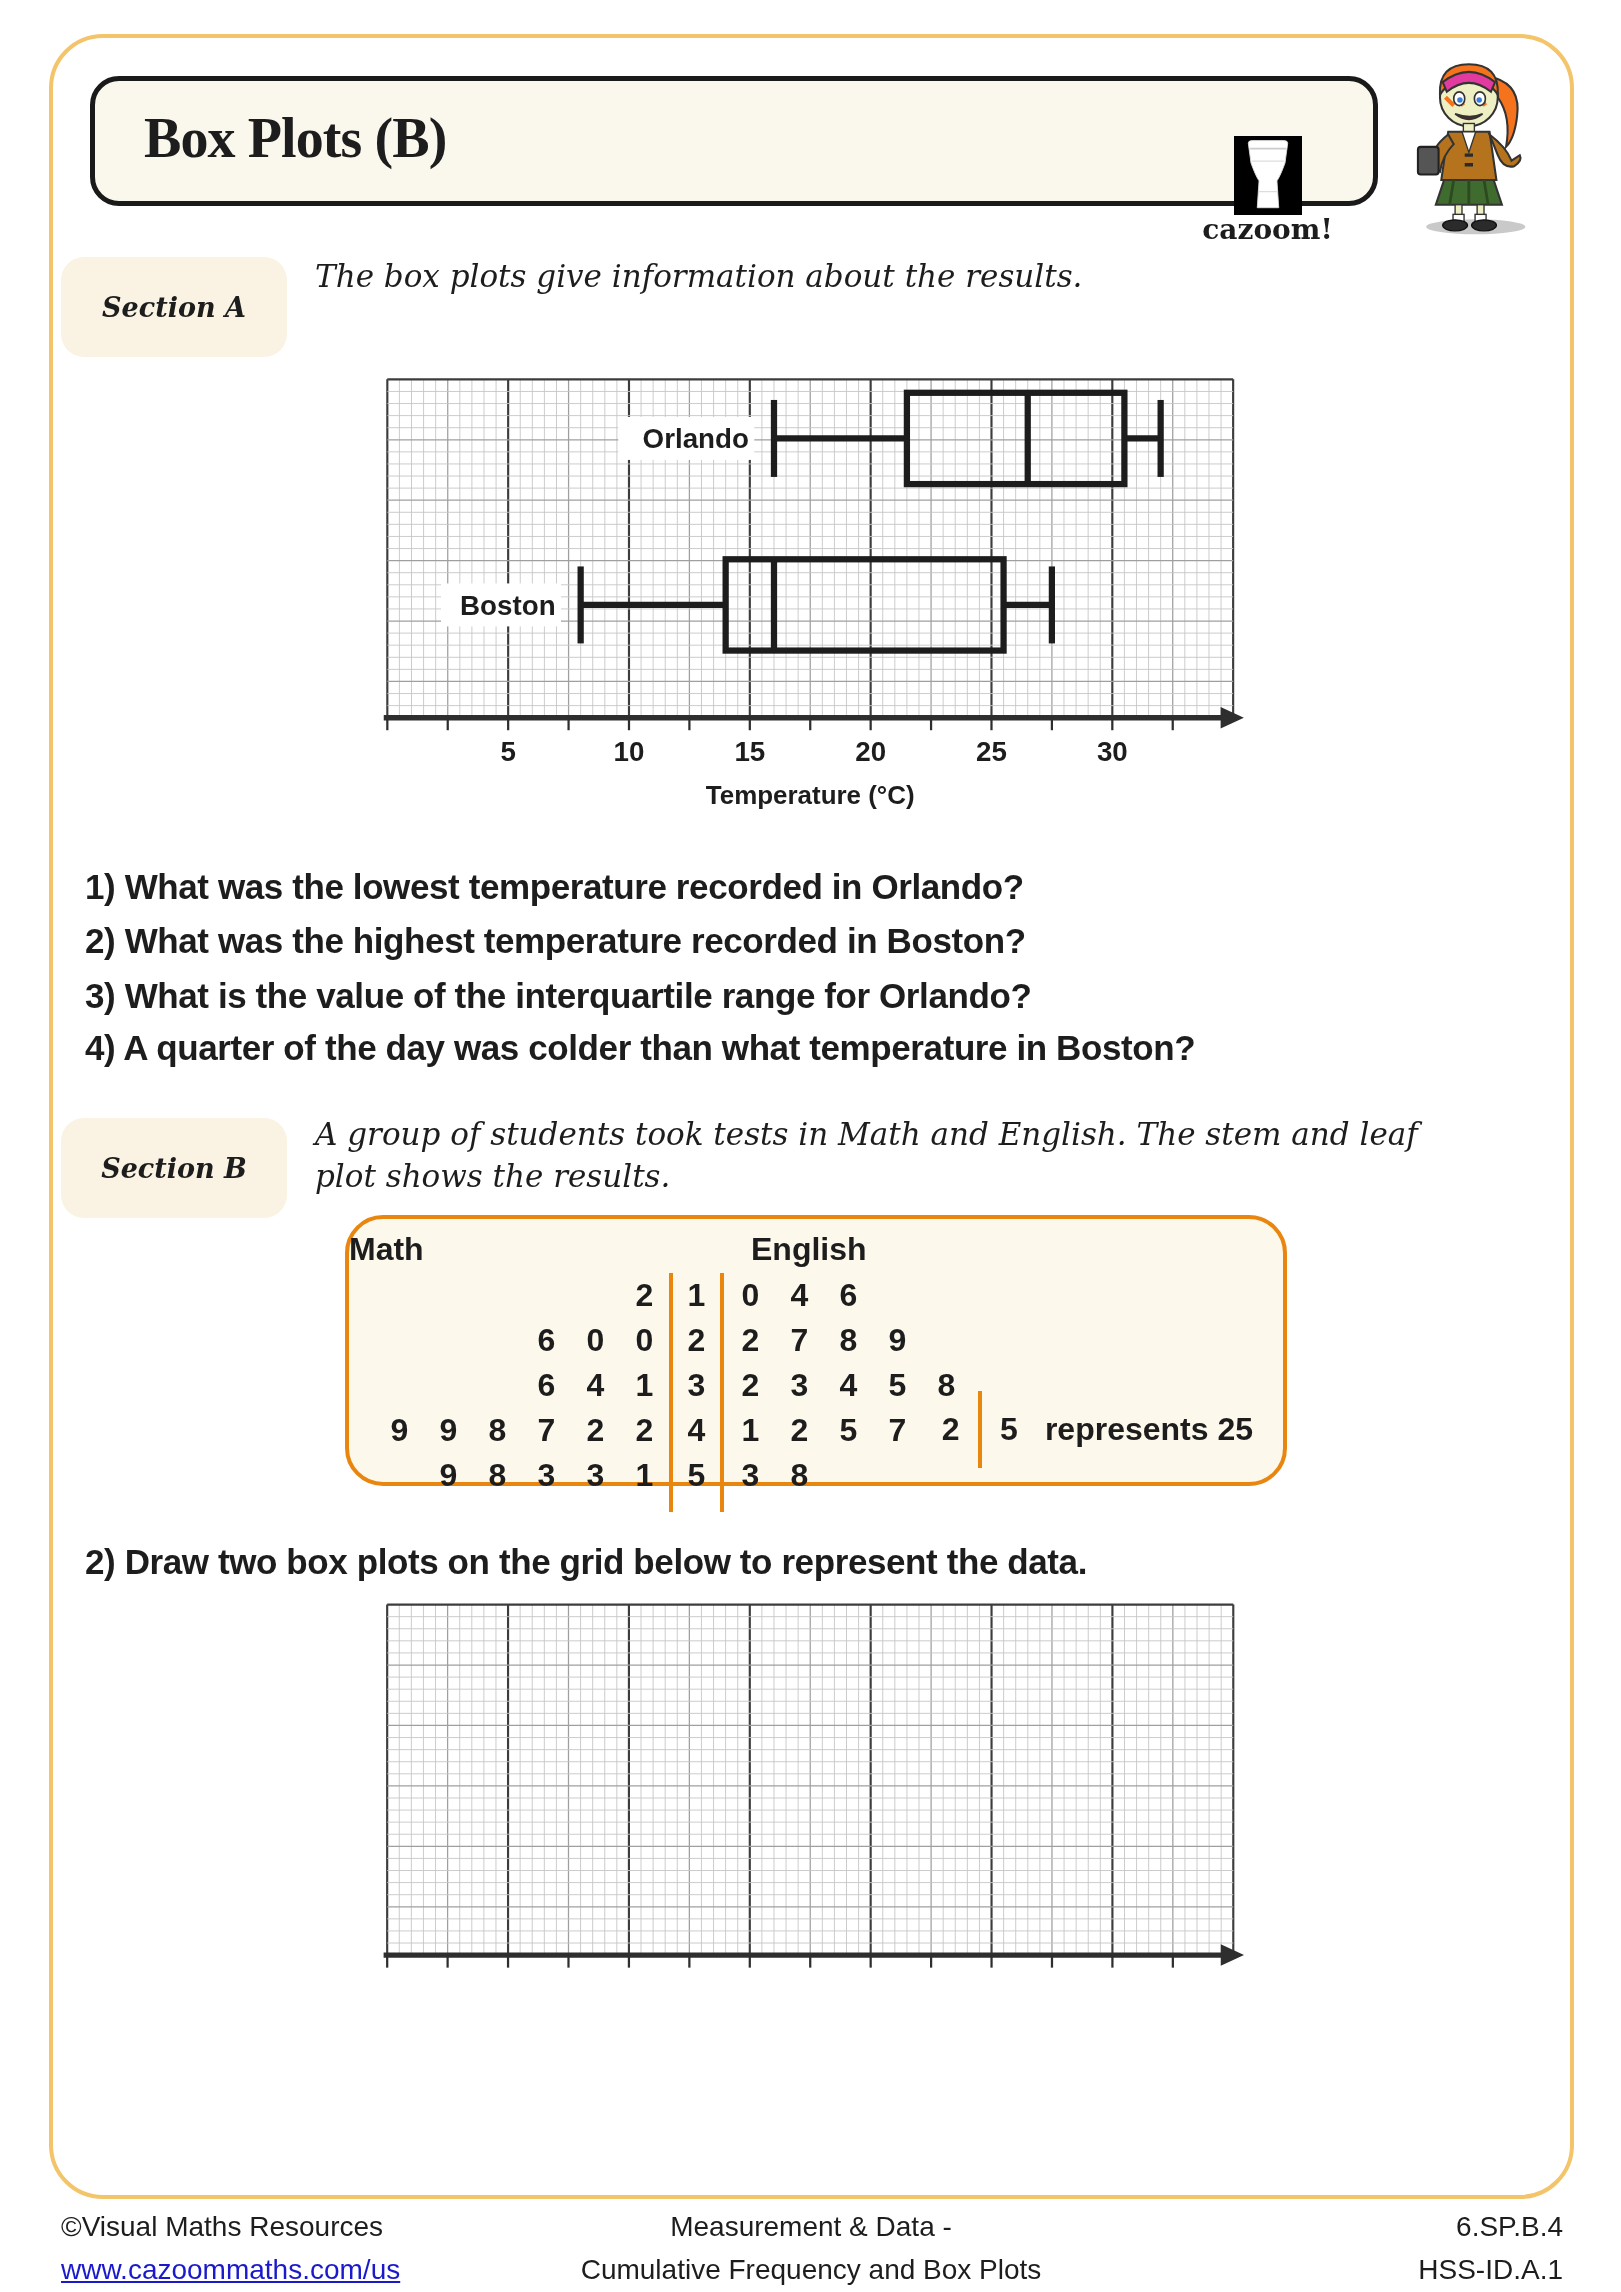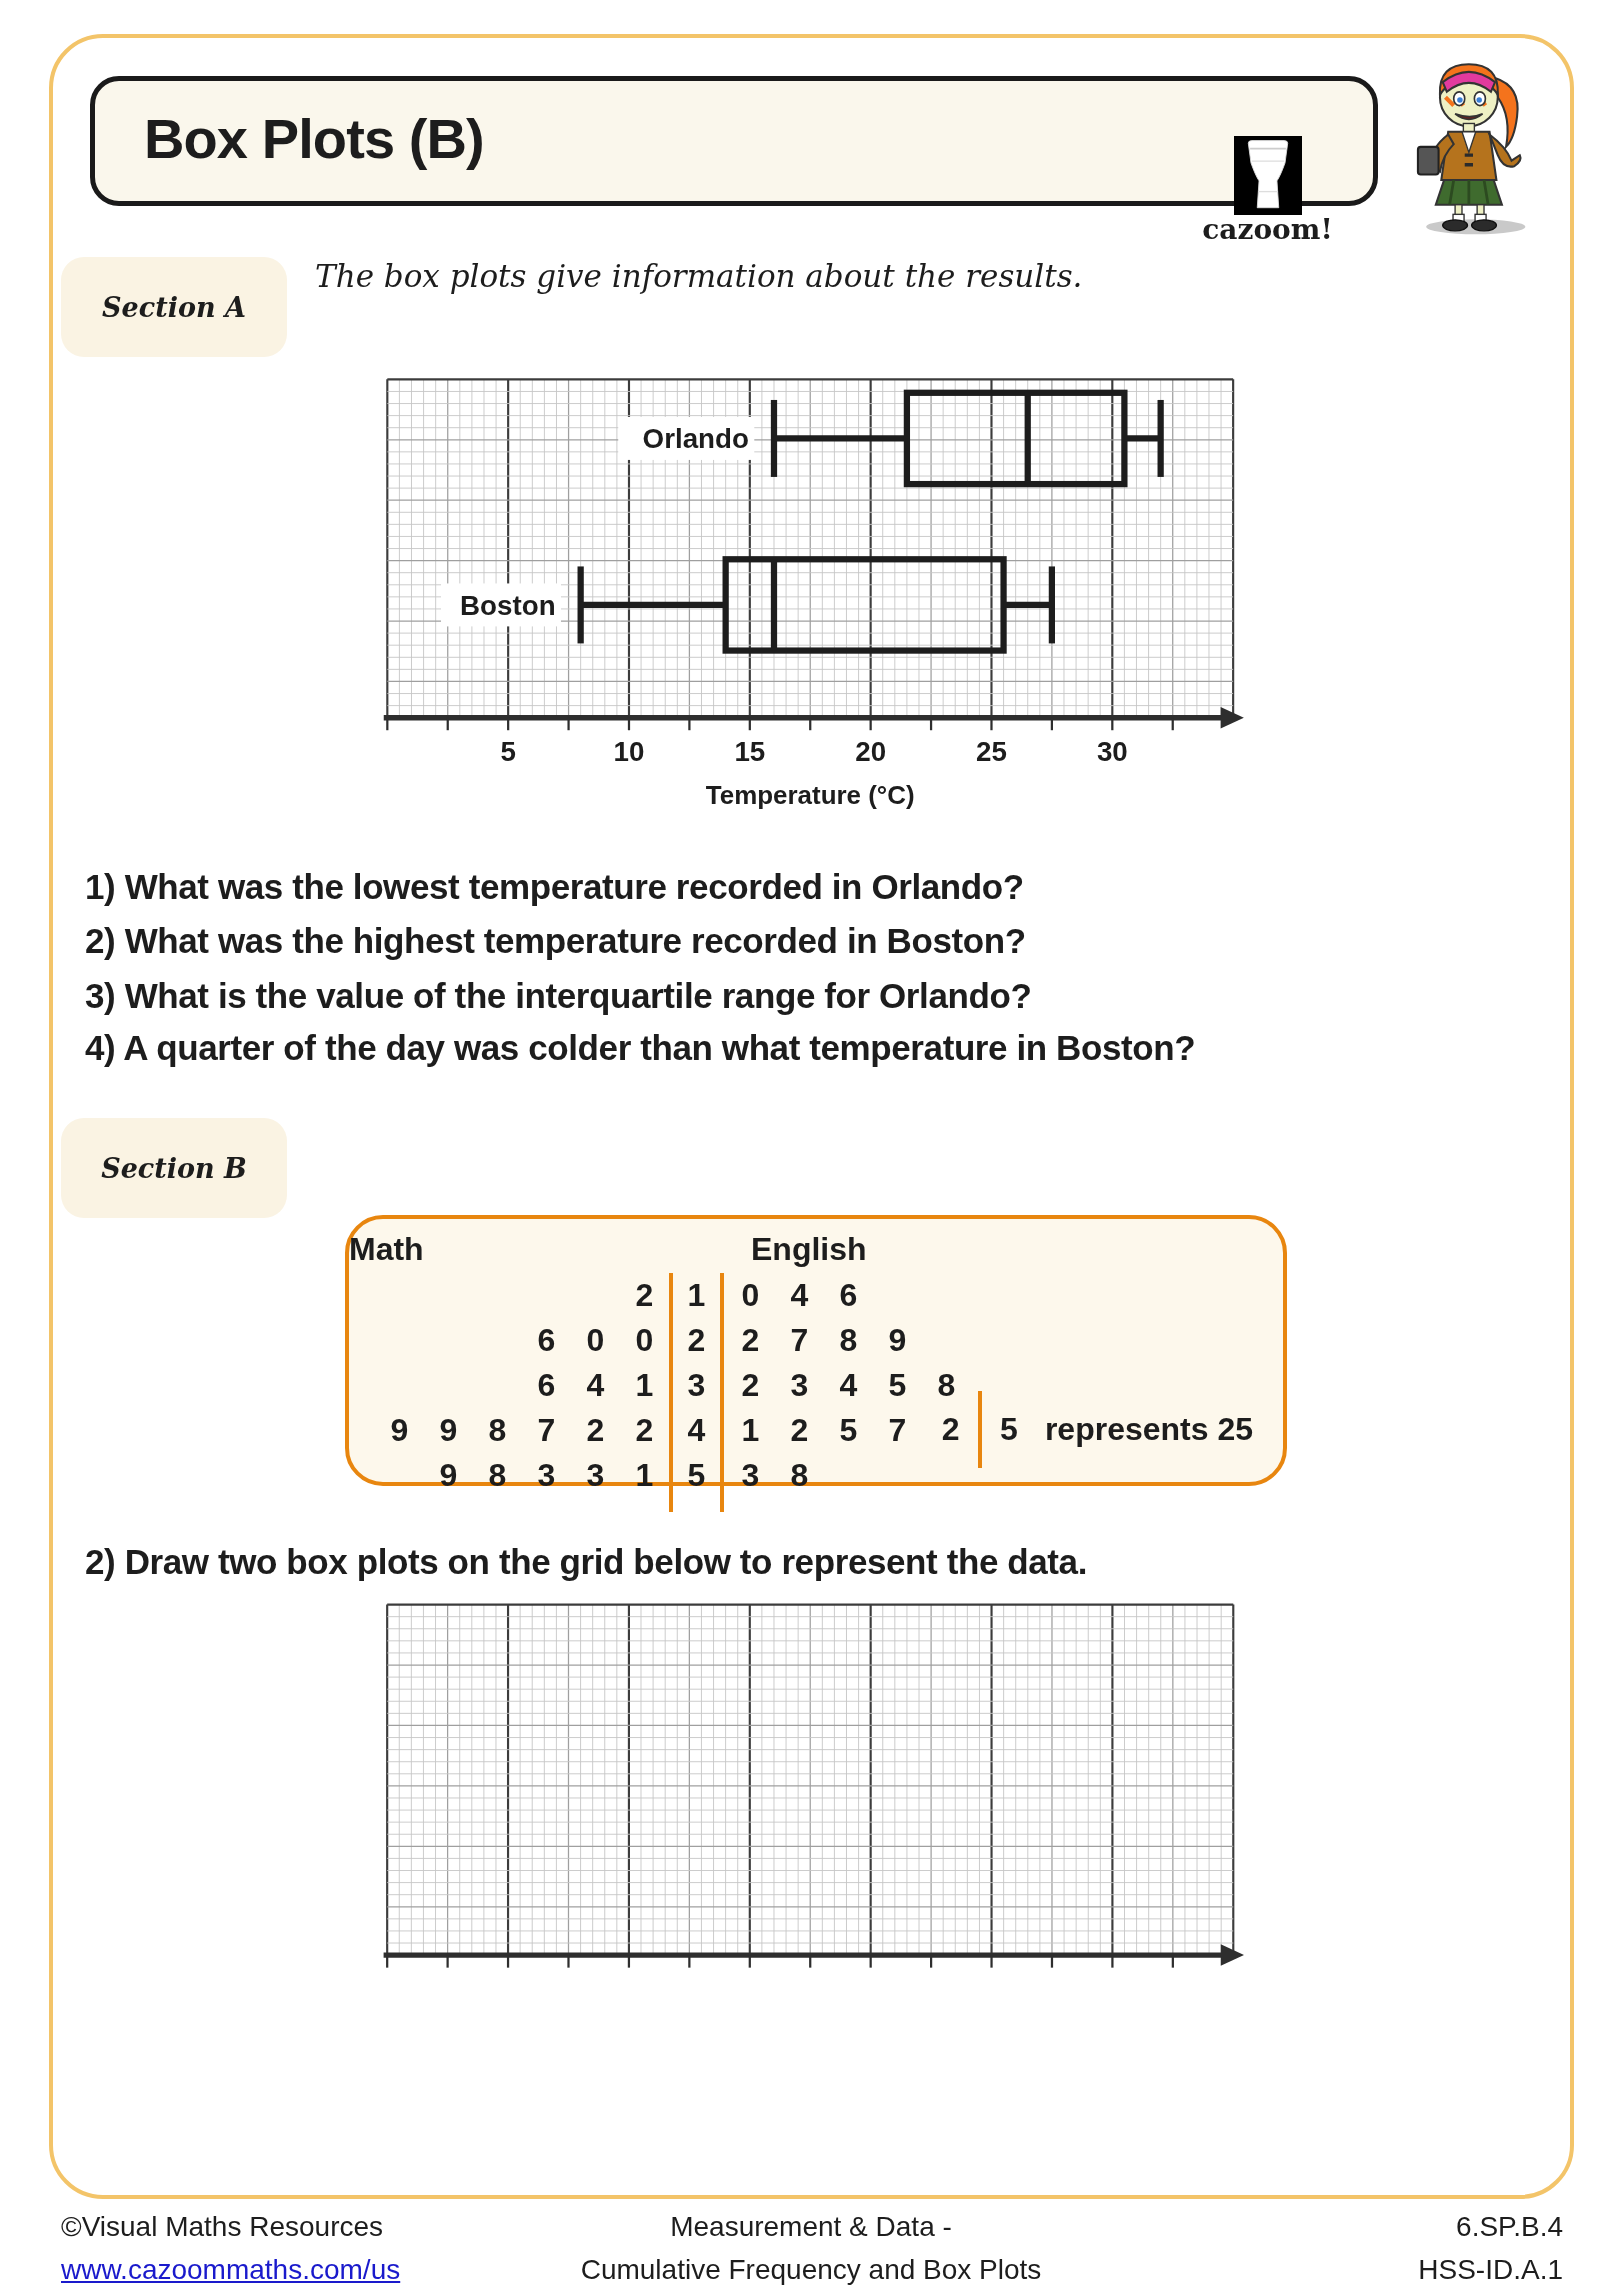--- a/index.html
+++ b/index.html
@@ -4,21 +4,21 @@
 <style>
   html,body{margin:0;padding:0;background:#ffffff;}
   #page{position:relative;width:1622px;height:2293px;background:#ffffff;overflow:hidden;
         font-family:"Liberation Sans", sans-serif;color:#1d1d1d;}
   #yellow-frame{position:absolute;left:49px;top:34px;width:1517px;height:2157px;
         border:4.5px solid #f3c469;border-radius:54px;background:#ffffff;}
   
   #title-bar{position:absolute;left:90px;top:76px;width:1288px;height:130px;
         background:#faf7ec;border:5.4px solid #1a1a1a;border-radius:29px;box-sizing:border-box;}
   #title-text{position:absolute;left:49px;top:25px;font-size:56px;font-weight:bold;
-        letter-spacing:-0.9px;font-family:Liberation Sans, sans-serif;}
+        letter-spacing:-0.9px;font-family:Liberation Serif, serif;}
   #logo{position:absolute;right:34px;top:10.7px;width:143px;text-align:center;margin-top:44px;}
   #logo-square{width:68px;height:79px;margin:0 auto;background:#000;display:block;}
   #logo-text{font-family:"DejaVu Serif",serif;font-weight:bold;font-size:28px;margin-top:-1.8px;}
   #mascot{position:absolute;left:1390px;top:56px;width:166px;height:179px;}
   
   .section-label{position:absolute;left:61px;width:226px;height:100px;background:#faf3e3;
         border-radius:23px;display:flex;align-items:center;justify-content:center;
         font-family:"DejaVu Serif",serif;font-style:italic;font-weight:bold;font-size:27px;}
   .section-desc{position:absolute;left:315px;font-family:"DejaVu Serif",serif;font-style:italic;
         font-size:31px;line-height:42px;}
@@ -248,20 +248,24 @@
       <text class="slabel" x="196" y="269" text-anchor="end">Boston</text>
       <text class="xlabel" x="480.5" y="480" text-anchor="middle">Temperature (°C)</text>
     </svg>
 
   <div class="question" style="top:867px">1) What was the lowest temperature recorded in Orlando?</div>
   <div class="question" style="top:921px">2) What was the highest temperature recorded in Boston?</div>
   <div class="question" style="top:976px">3) What is the value of the interquartile range for Orlando?</div>
   <div class="question" style="top:1028px">4) A quarter of the day was colder than what temperature in Boston?</div>
 
   <div class="section-label" style="top:1118px">Section B</div>
+  <div class="section-desc" style="top:1113px">
+    <div>A group of students took tests in Math and English. The stem and leaf</div>
+    <div>plot shows the results.</div>
+  </div>
 
   <div id="stemleaf-box">
     <div class="sl-headers">
       <div class="sl-header">Math</div>
       <div></div>
       <div class="sl-header english">English</div>
     </div>
     <div id="stemleaf-rows">
         <div class="sl-row">
           <div class="sl-math">

